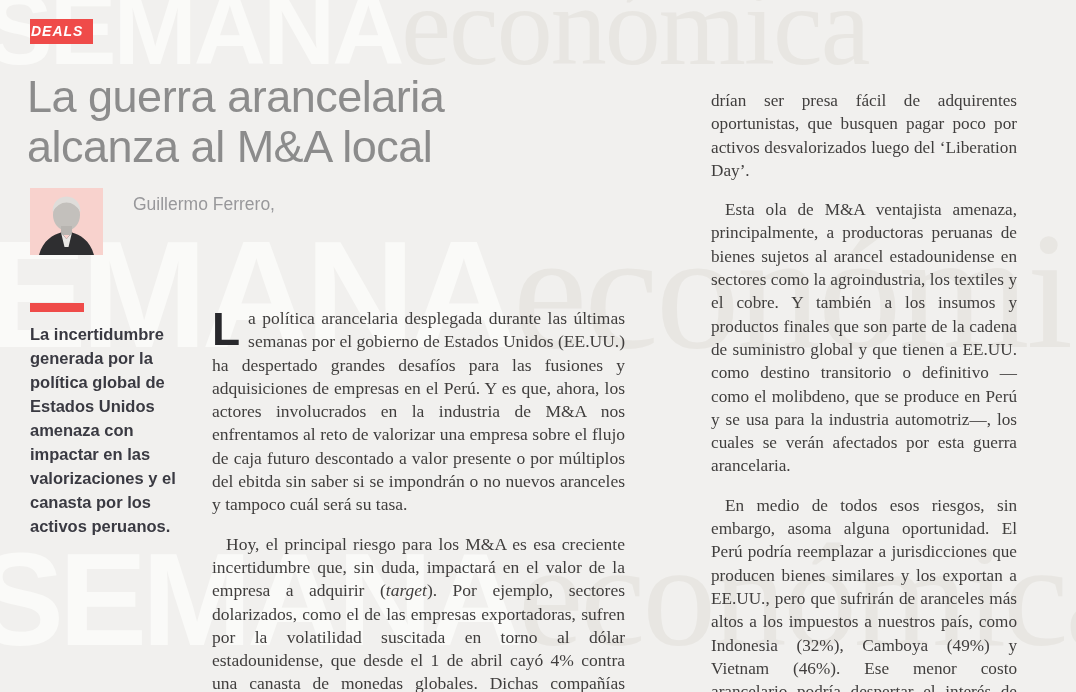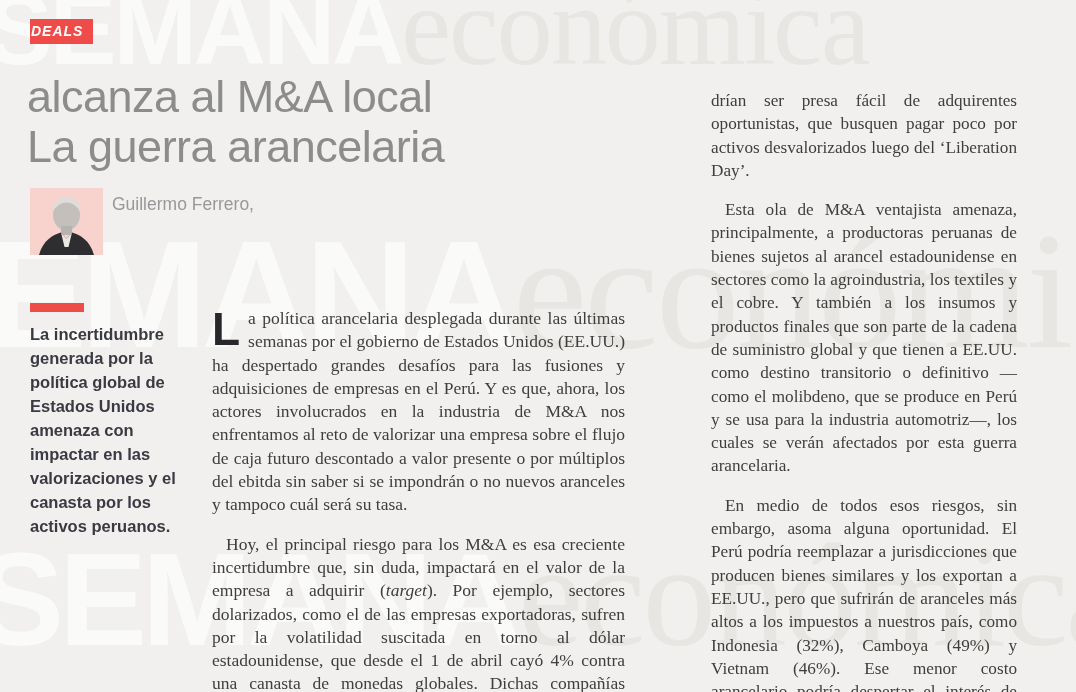--- a/index.html
+++ b/index.html
@@ -32,21 +32,21 @@
     padding:4px 10px 5px 1px;
   }
   
   .headline{
     position:absolute;left:27px;top:72px;margin:0;
     font-weight:400;font-size:45px;line-height:50px;
     color:#8c8c8c;letter-spacing:-0.5px;
   }
   .headline span{display:block;}
   
-  .author{position:absolute;left:30px;top:188px;display:flex;gap:9px;}
+  .author{position:absolute;left:30px;top:188px;display:flex;gap:30px;}
   .avatar{width:73px;height:67px;flex:0 0 auto;}
   .author-meta{padding-top:3px;}
   .author-name,.author-role{
     font-size:17.5px;line-height:27px;color:#98989b;
   }
   
   .standfirst{position:absolute;left:30px;top:303px;width:156px;}
   .redbar{width:54px;height:9px;background:var(--accent,#ef4b49);margin-bottom:10px;}
   .standfirst p{
     margin:0;font-weight:700;font-size:16.5px;line-height:24px;color:#3a3a42;
@@ -85,22 +85,22 @@
   <div class="wm wm2">
     <span class="wm-sans">SEMANA</span><span class="wm-serif">económica</span>
   </div>
   <div class="wm wm3">
     <span class="wm-sans">SEMANA</span><span class="wm-serif">económica</span>
   </div>
 
   <div class="badge">DEALS</div>
 
   <h1 class="headline">
+    <span>La guerra arancelaria</span>
     <span>alcanza al M&amp;A local</span>
-    <span>La guerra arancelaria</span>
   </h1>
 
   <div class="author">
     <span class="avatar">
       <svg viewBox="0 0 73 67" width="73" height="67">
         <rect width="73" height="67" fill="#f8d2cd"></rect>
         <ellipse cx="36.5" cy="27" rx="13.5" ry="15.5" fill="#c3c0bc"></ellipse>
         <path d="M22.5 24 Q23 9.5 36.5 8.5 Q50 9.5 50.5 24 Q45 14.5 36.5 14.5 Q28 14.5 22.5 24Z" fill="#dfddda"></path>
         <rect x="31" y="38" width="11" height="9" fill="#b7b4b0"></rect>
         <path d="M9 67 C13 52 23.5 46.5 31 44.5 L36.5 51 L42 44.5 C49.5 46.5 60 52 64 67 Z" fill="#2e2e30"></path>

